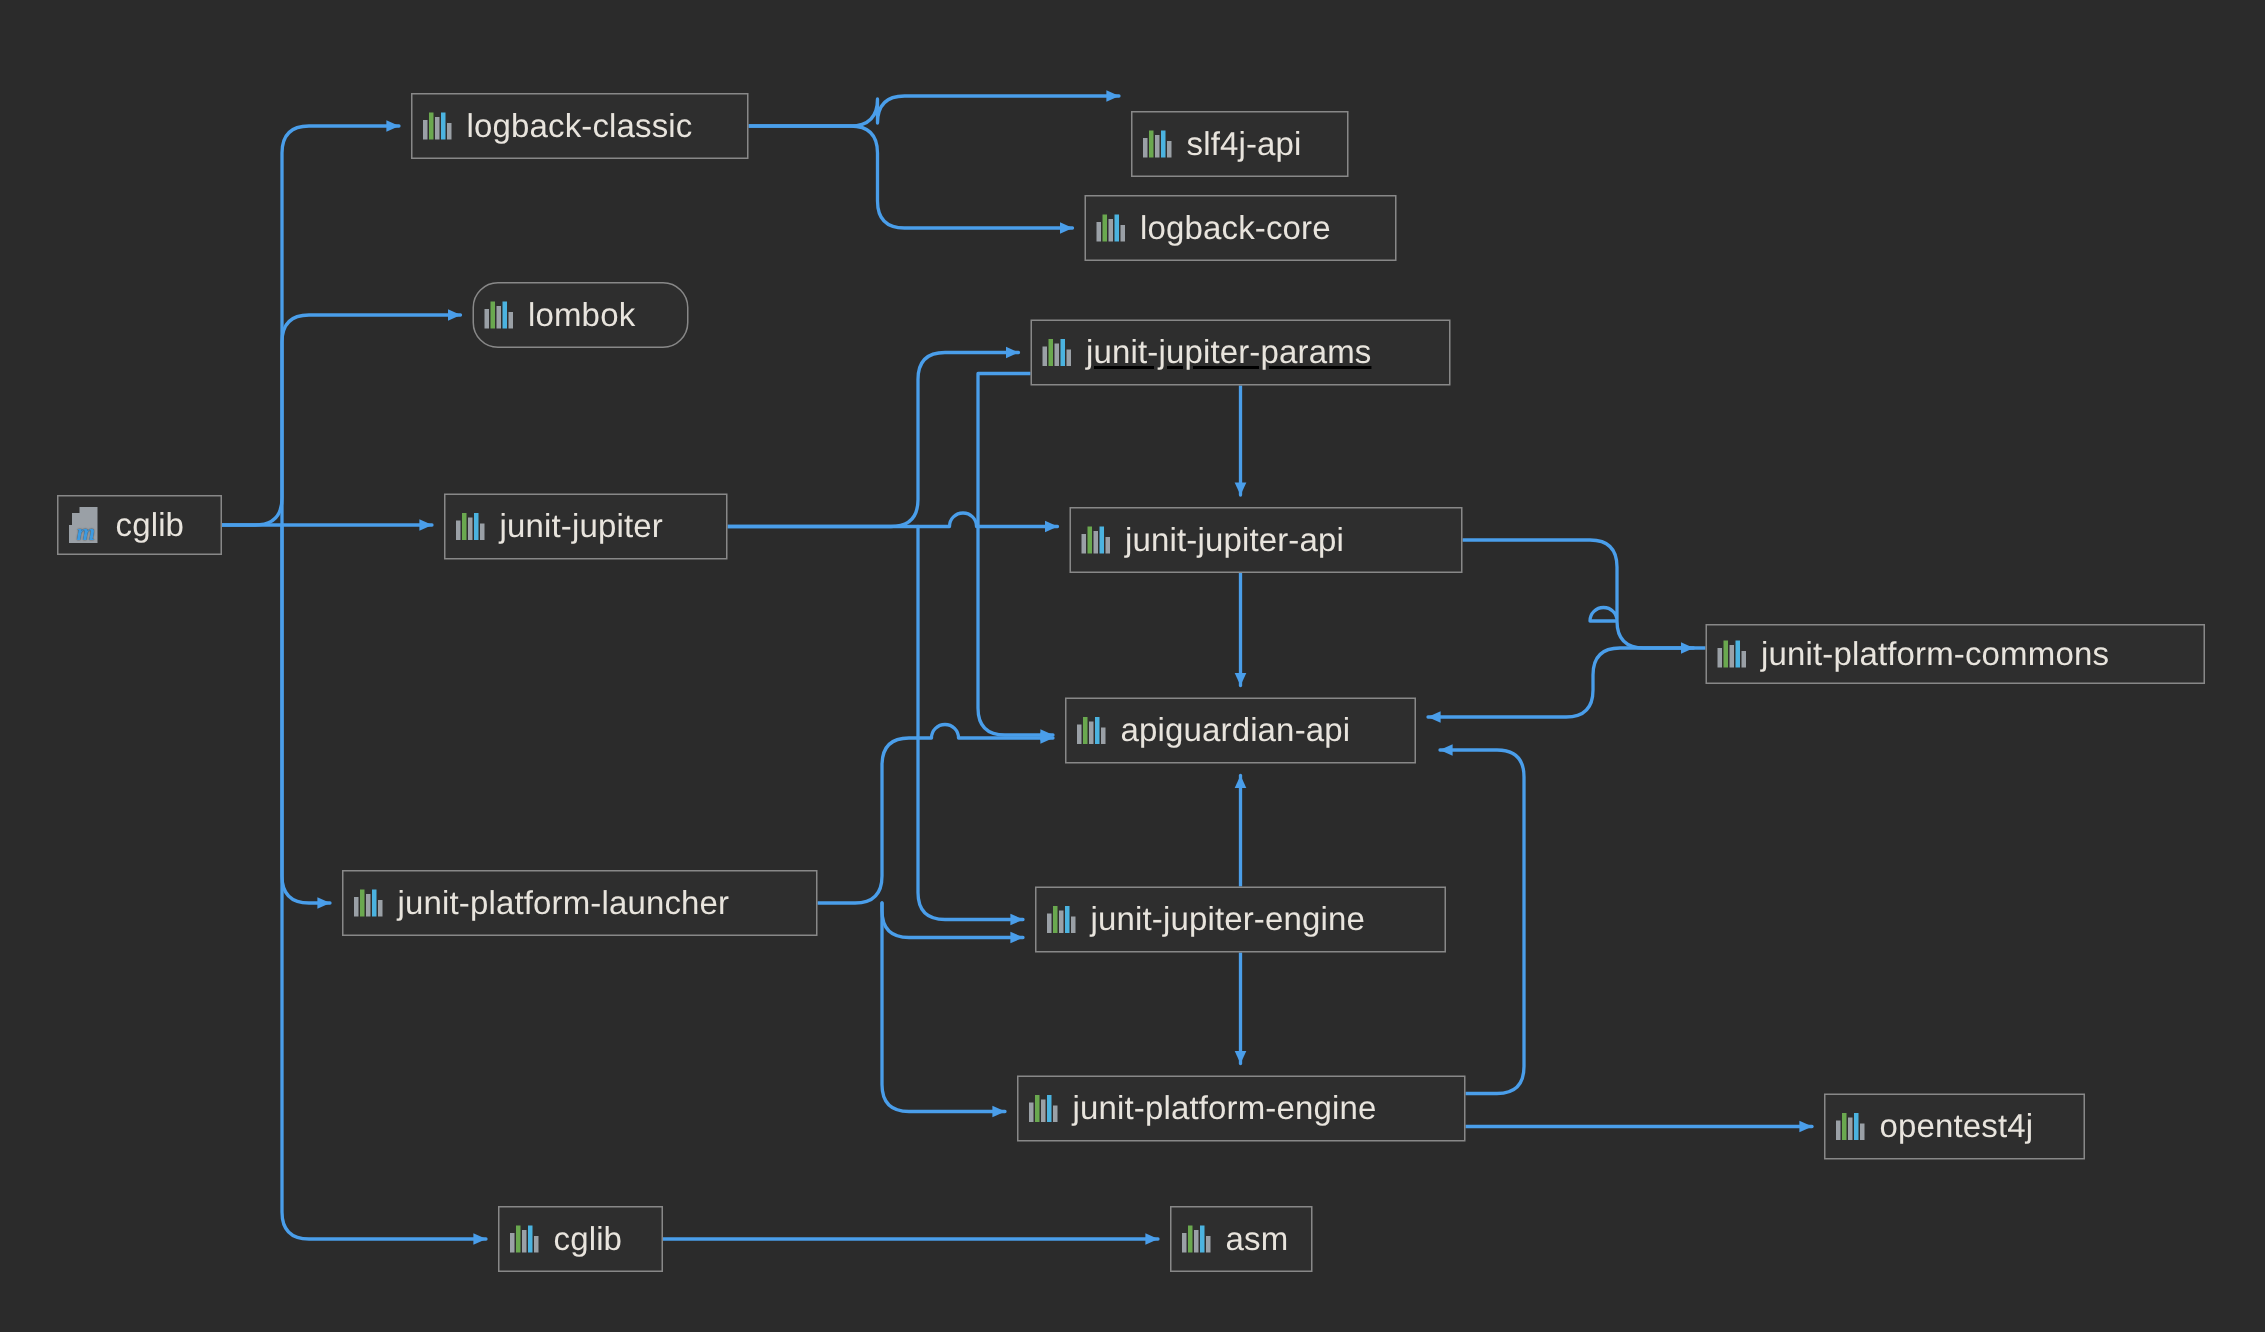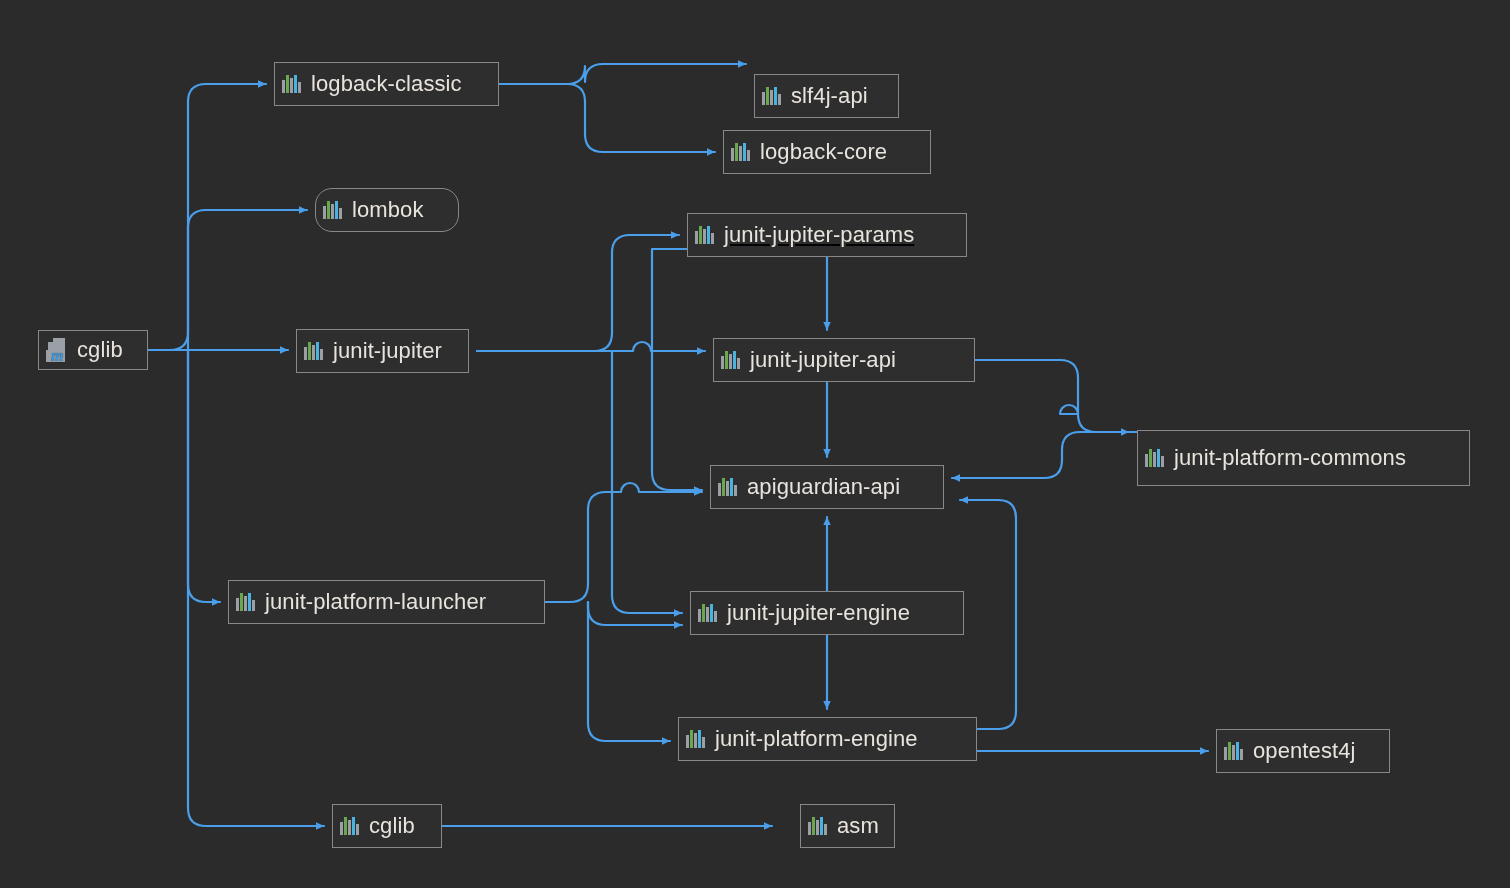--- a/index.html
+++ b/index.html
@@ -196,41 +196,41 @@
       <div class="node" style="left: 687px; top: 213px; width: 280px; height: 44px; text-decoration: underline;">
         <span class="lib-icon">
           <i style="left: 0px; width: 3px; height: 13px; background: rgb(154, 160, 166);"></i>
           <i style="left: 4px; width: 3px; height: 18px; background: rgb(106, 168, 79);"></i>
           <i style="left: 8px; width: 3px; height: 15px; background: rgb(154, 160, 166);"></i>
           <i style="left: 12px; width: 3px; height: 18px; background: rgb(75, 179, 224);"></i>
           <i style="left: 16px; width: 3px; height: 11px; background: rgb(154, 160, 166);"></i>
         </span>
         <span class="node-label">junit-jupiter-params</span>
       </div>
-      <div class="node" style="left: 296px; top: 329px; width: 173px; height: 44px;">
+      <div class="node" style="left: 296px; top: 329px; width: 189px; height: 44px;">
         <span class="lib-icon">
           <i style="left: 0px; width: 3px; height: 13px; background: rgb(154, 160, 166);"></i>
           <i style="left: 4px; width: 3px; height: 18px; background: rgb(106, 168, 79);"></i>
           <i style="left: 8px; width: 3px; height: 15px; background: rgb(154, 160, 166);"></i>
           <i style="left: 12px; width: 3px; height: 18px; background: rgb(75, 179, 224);"></i>
           <i style="left: 16px; width: 3px; height: 11px; background: rgb(154, 160, 166);"></i>
         </span>
         <span class="node-label">junit-jupiter</span>
       </div>
       <div class="node" style="left: 713px; top: 338px; width: 262px; height: 44px;">
         <span class="lib-icon">
           <i style="left: 0px; width: 3px; height: 13px; background: rgb(154, 160, 166);"></i>
           <i style="left: 4px; width: 3px; height: 18px; background: rgb(106, 168, 79);"></i>
           <i style="left: 8px; width: 3px; height: 15px; background: rgb(154, 160, 166);"></i>
           <i style="left: 12px; width: 3px; height: 18px; background: rgb(75, 179, 224);"></i>
           <i style="left: 16px; width: 3px; height: 11px; background: rgb(154, 160, 166);"></i>
         </span>
         <span class="node-label">junit-jupiter-api</span>
       </div>
-      <div class="node" style="left: 1137px; top: 430px; width: 333px; height: 56px;">
+      <div class="node" style="left: 1137px; top: 416px; width: 333px; height: 40px;">
         <span class="lib-icon">
           <i style="left: 0px; width: 3px; height: 13px; background: rgb(154, 160, 166);"></i>
           <i style="left: 4px; width: 3px; height: 18px; background: rgb(106, 168, 79);"></i>
           <i style="left: 8px; width: 3px; height: 15px; background: rgb(154, 160, 166);"></i>
           <i style="left: 12px; width: 3px; height: 18px; background: rgb(75, 179, 224);"></i>
           <i style="left: 16px; width: 3px; height: 11px; background: rgb(154, 160, 166);"></i>
         </span>
         <span class="node-label">junit-platform-commons</span>
       </div>
       <div class="node" style="left: 710px; top: 465px; width: 234px; height: 44px;">
@@ -286,21 +286,21 @@
       <div class="node" style="left: 332px; top: 804px; width: 110px; height: 44px;">
         <span class="lib-icon">
           <i style="left: 0px; width: 3px; height: 13px; background: rgb(154, 160, 166);"></i>
           <i style="left: 4px; width: 3px; height: 18px; background: rgb(106, 168, 79);"></i>
           <i style="left: 8px; width: 3px; height: 15px; background: rgb(154, 160, 166);"></i>
           <i style="left: 12px; width: 3px; height: 18px; background: rgb(75, 179, 224);"></i>
           <i style="left: 16px; width: 3px; height: 11px; background: rgb(154, 160, 166);"></i>
         </span>
         <span class="node-label">cglib</span>
       </div>
-      <div class="node" style="left: 780px; top: 804px; width: 95px; height: 44px; margin-left: 20px;">
+      <div class="node" style="left: 780px; top: 804px; width: 95px; height: 44px;">
         <span class="lib-icon">
           <i style="left: 0px; width: 3px; height: 13px; background: rgb(154, 160, 166);"></i>
           <i style="left: 4px; width: 3px; height: 18px; background: rgb(106, 168, 79);"></i>
           <i style="left: 8px; width: 3px; height: 15px; background: rgb(154, 160, 166);"></i>
           <i style="left: 12px; width: 3px; height: 18px; background: rgb(75, 179, 224);"></i>
           <i style="left: 16px; width: 3px; height: 11px; background: rgb(154, 160, 166);"></i>
         </span>
         <span class="node-label">asm</span>
       </div>
     </div>

